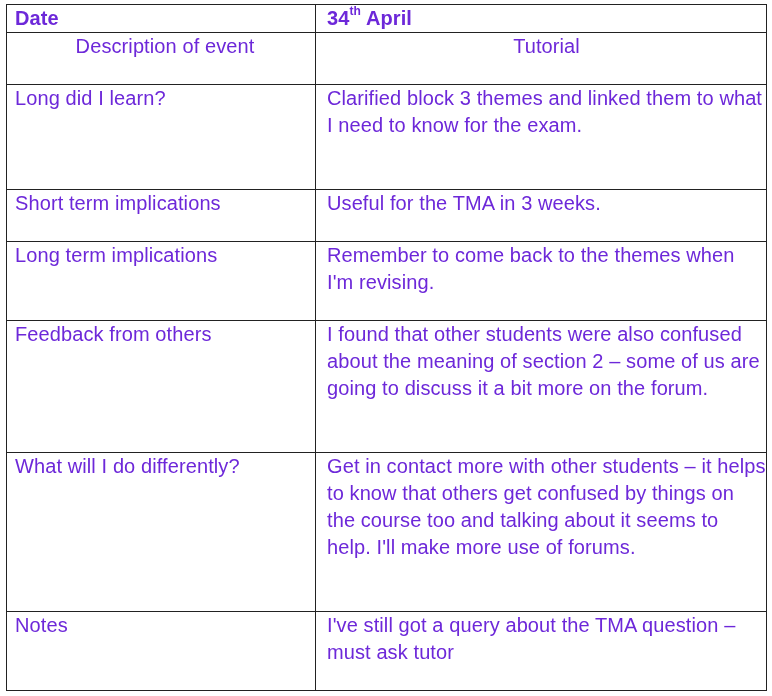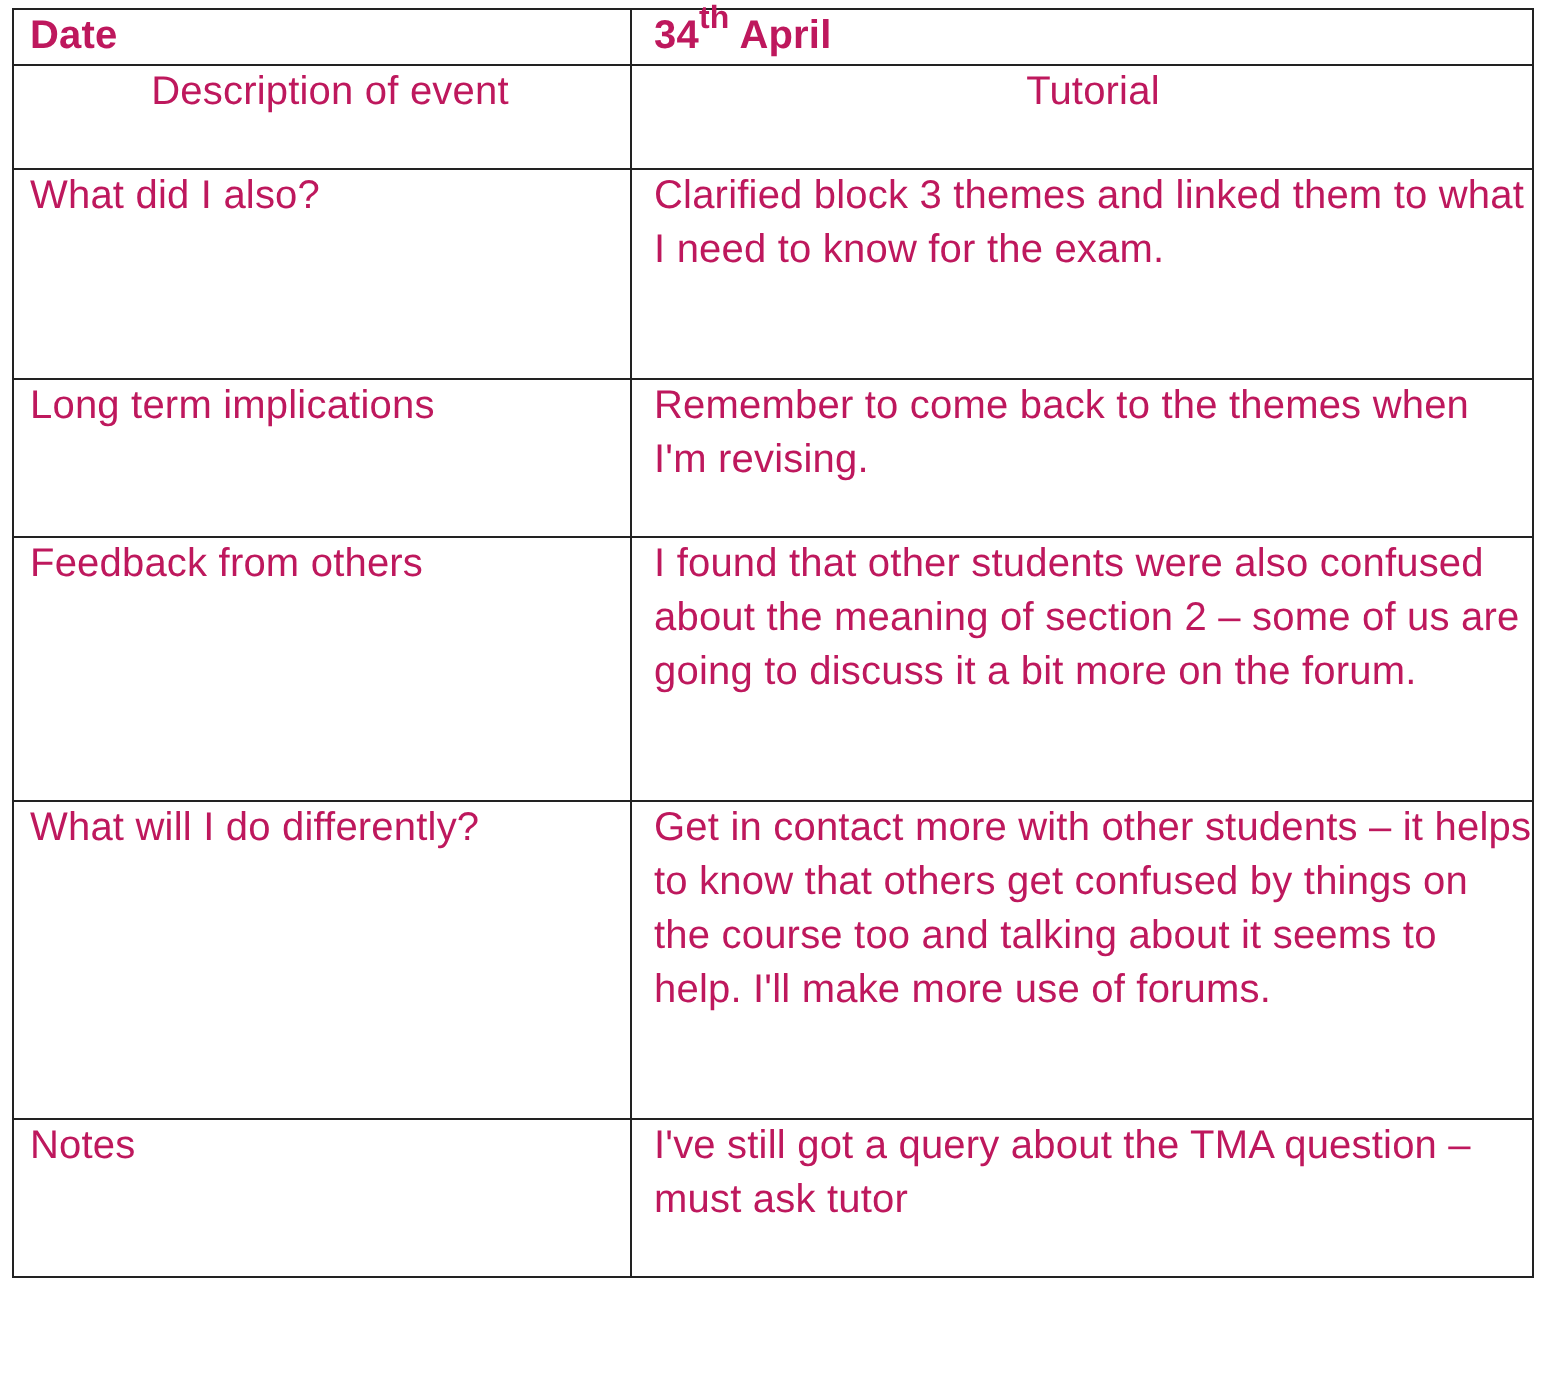--- a/index.html
+++ b/index.html
@@ -2,58 +2,62 @@
 <html><head>
 <meta charset="utf-8">
 <style>
   html, body { margin: 0; padding: 0; background: #ffffff; }
   body { width: 772px; height: 696px; position: relative; overflow: hidden; }
   table.log {
     position: absolute; left: 6px; top: 4px;
     border-collapse: collapse;
     width: 761px;
     font-family: "Liberation Sans", "DejaVu Sans", sans-serif;
-    color: #be185d;
+    color: #6d28d9;
   }
   table.log td {
     border: 1.5px solid #222;
     vertical-align: top;
     font-size: 20px;
     line-height: 27px;
     padding: 0 0 0 8px;
     letter-spacing: 0.1px;
   }
   table.log td.c1 { width: 300px; }
   table.log td.c2 { padding-left: 11px; }
   tr.header td { font-weight: bold; height: 27px; }
   tr.r-desc td { height: 51px; text-align: center; }
   tr.r-learn td { height: 104px; }
   tr.r-short td { height: 51px; }
   tr.r-long td { height: 78px; }
   tr.r-feed td { height: 131px; }
   tr.r-diff td { height: 158px; }
   tr.r-notes td { height: 78px; }
-  sup { font-size: 16px; line-height: 0; position: relative; top: -2px; }
+  sup { font-size: 12px; line-height: 0; position: relative; top: -2px; }
 </style>
 </head>
 <body>
 
 <table class="log">
   <tbody>
       <tr class="header">
     <td class="c1">Date</td>
     <td class="c2"><span>34</span><sup>th</sup> <span>April</span></td>
   </tr>
   <tr class="r-desc">
     <td class="c1">Description of event</td>
     <td class="c2">Tutorial</td>
   </tr>
   <tr class="r-learn">
-    <td class="c1">What did I also?</td>
+    <td class="c1">Long did I learn?</td>
     <td class="c2">Clarified block 3 themes and linked them to what I need to know for the exam.</td>
+  </tr>
+  <tr class="r-short">
+    <td class="c1">Short term implications</td>
+    <td class="c2">Useful for the TMA in 3 weeks.</td>
   </tr>
   <tr class="r-long">
     <td class="c1">Long term implications</td>
     <td class="c2">Remember to come back to the themes when I'm revising.</td>
   </tr>
   <tr class="r-feed">
     <td class="c1">Feedback from others</td>
     <td class="c2">I found that other students were also confused about the meaning of section 2 – some of us are going to discuss it a bit more on the forum.</td>
   </tr>
   <tr class="r-diff">

